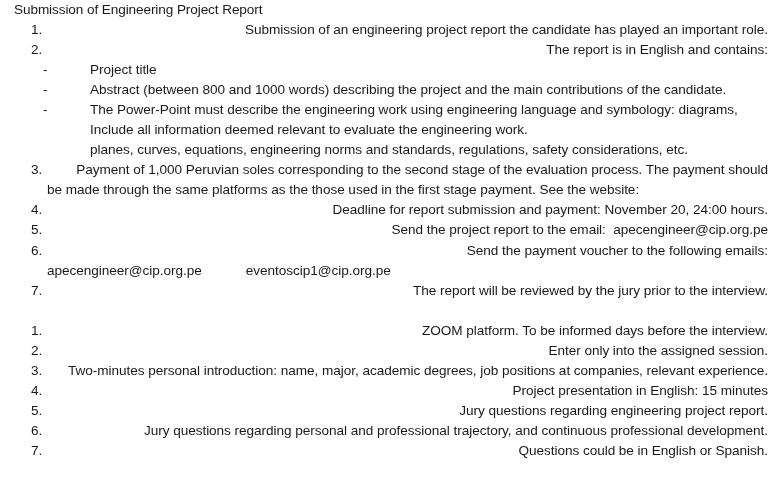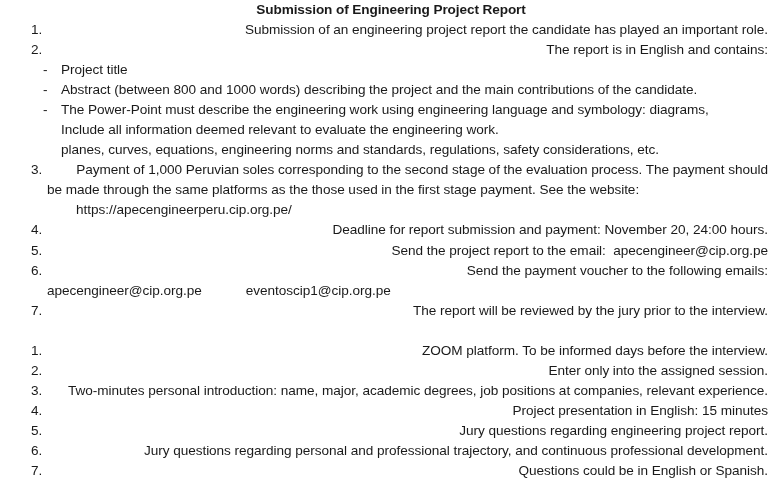--- a/index.html
+++ b/index.html
@@ -20,27 +20,26 @@
     width: 768px;
     height: 503px;
     padding: 0;
     box-sizing: border-box;
   }
   .section {
     display: block;
   }
   .heading {
     font-size: 13.6px;
-    font-weight: bold;
+    font-weight: normal;
     line-height: 20px;
     margin: 0;
     padding-left: 14px;
     white-space: pre;
     letter-spacing: -0.1px;
-    text-align: center;
   }
   .section-gap {
     height: 20px;
   }
   ol.numlist {
     list-style: none;
     margin: 0;
     padding: 0;
   }
   li.item {
@@ -87,20 +86,21 @@
   }
   li.dashitem > .dash {
     position: absolute;
     left: 43px;
     top: 0;
     font-size: 13.6px;
     line-height: 20.05px;
   }
   .subline {
     display: block;
+    margin-left: 29px;
   }
   .tabgap {
     display: inline-block;
     width: 44px;
   }
   .nbsp-pad {
     white-space: pre;
   }
 </style>
 </head>
@@ -138,21 +138,20 @@
           <span class="subline">The Power-Point must describe the engineering work using engineering language and symbology: diagrams,</span>
           <span class="subline">Include all information deemed relevant to evaluate the engineering work.</span>
           <span class="subline">planes, curves, equations, engineering norms and standards, regulations, safety considerations, etc.</span>
         </li>
       </ul>
 
       <li class="item">
         <span class="marker">3.</span>
         <span class="itemtext">Payment of 1,000 Peruvian soles corresponding to the second stage of the evaluation process. The payment should</span>
         <span class="cont">be made through the same platforms as the those used in the first stage payment. See the website:</span>
-        <span class="cont-url">https://apecengineerperu.cip.org.pe/</span>
       </li>
 
       <li class="item">
         <span class="marker">4.</span>
         <span class="itemtext">Deadline for report submission and payment: November 20, 24:00 hours.</span>
       </li>
 
       <li class="item">
         <span class="marker">5.</span>
         <span class="itemtext nbsp-pad">Send the project report to the email:  apecengineer@cip.org.pe</span>

